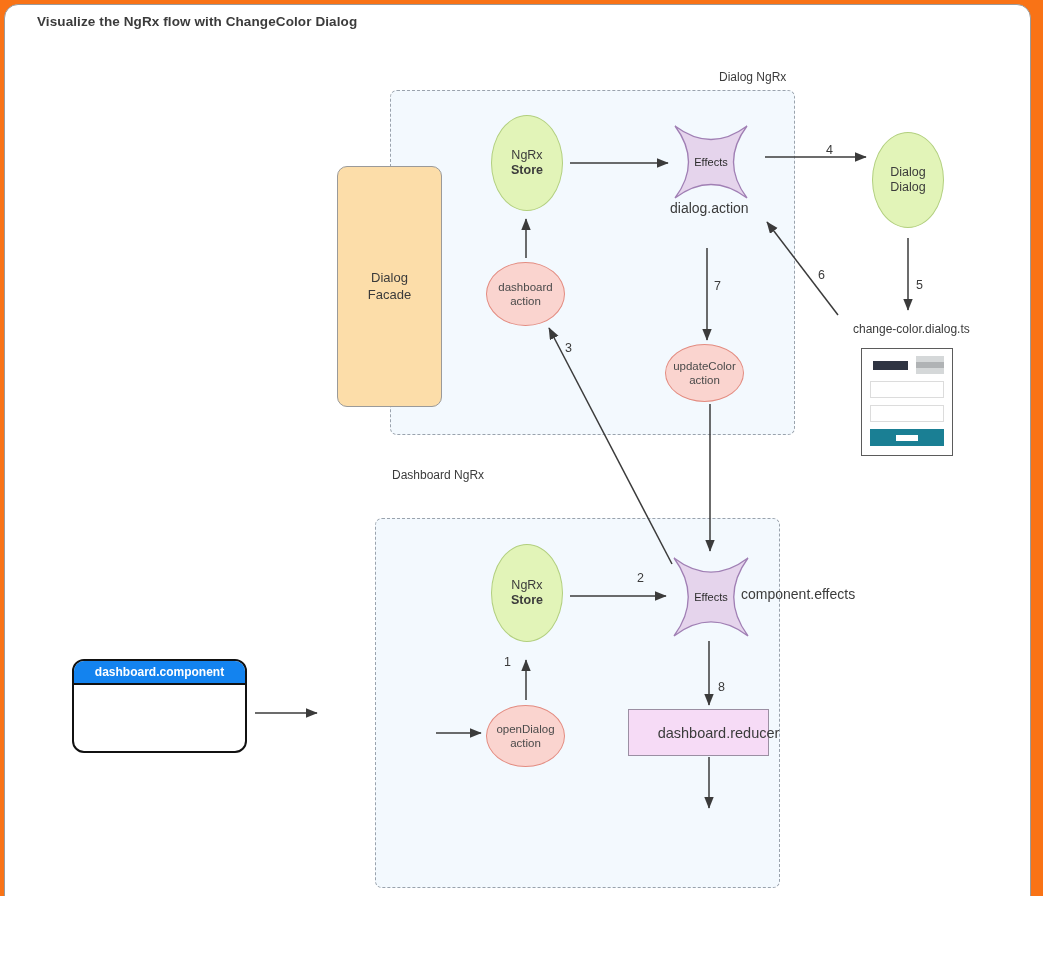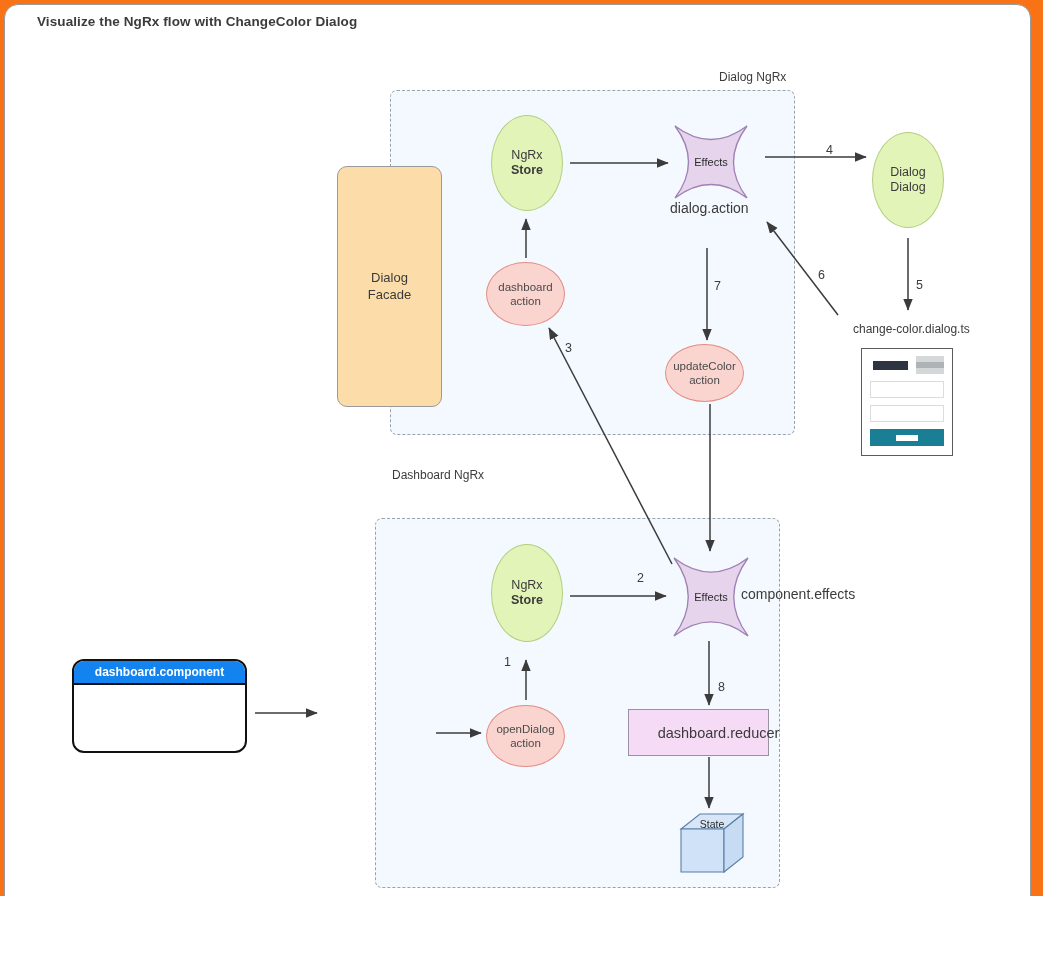--- a/index.html
+++ b/index.html
@@ -271,28 +271,20 @@
       <path d="M2,2 C27,21 51,21 76,2 C57,28 57,54 76,80 C51,61 27,61 2,80 C21,54 21,28 2,2 Z" fill="#e5d4ec" stroke="#a07fb4" stroke-width="1.3"></path>
     </svg>
     <div class="effects-label-inner">Effects</div>
   </div>
   <div class="plain-label" style="left:741px; top:586px;">component.effects</div>
 
   <div class="reducer" style="left:628px; top:709px; width:141px; height:47px;padding-left:40px;">
     <span>dashboard.reducer</span>
   </div>
 
-  <div class="effects-wrap" style="left:678px; top:812px; width:68px; height:62px;">
-    <svg width="68" height="62" viewBox="0 0 68 62">
-      <polygon points="3,17 22,2 65,2 46,17" fill="#d6e6f8" stroke="#5a7fa6" stroke-width="1.1"></polygon>
-      <polygon points="3,17 46,17 46,60 3,60" fill="#cfe2f7" stroke="#5a7fa6" stroke-width="1.1"></polygon>
-      <polygon points="46,17 65,2 65,45 46,60" fill="#c7dcf3" stroke="#5a7fa6" stroke-width="1.1"></polygon>
-    </svg>
-    <div class="effects-label-inner" style="font-size:10.5px; align-items:flex-start; padding-top:6px; justify-content:center;">State</div>
-  </div>
 
   <svg class="overlay">
     <defs>
       <marker id="ah" markerWidth="9" markerHeight="9" refX="7.5" refY="3.2" orient="auto">
         <path d="M0,0 L8,3.2 L0,6.4 z" fill="#3b3b3b"></path>
       </marker>
     </defs>
 
     <line x1="570" y1="163" x2="668" y2="163" stroke="#3b3b3b" stroke-width="1.5" marker-end="url(#ah)"></line>
 

